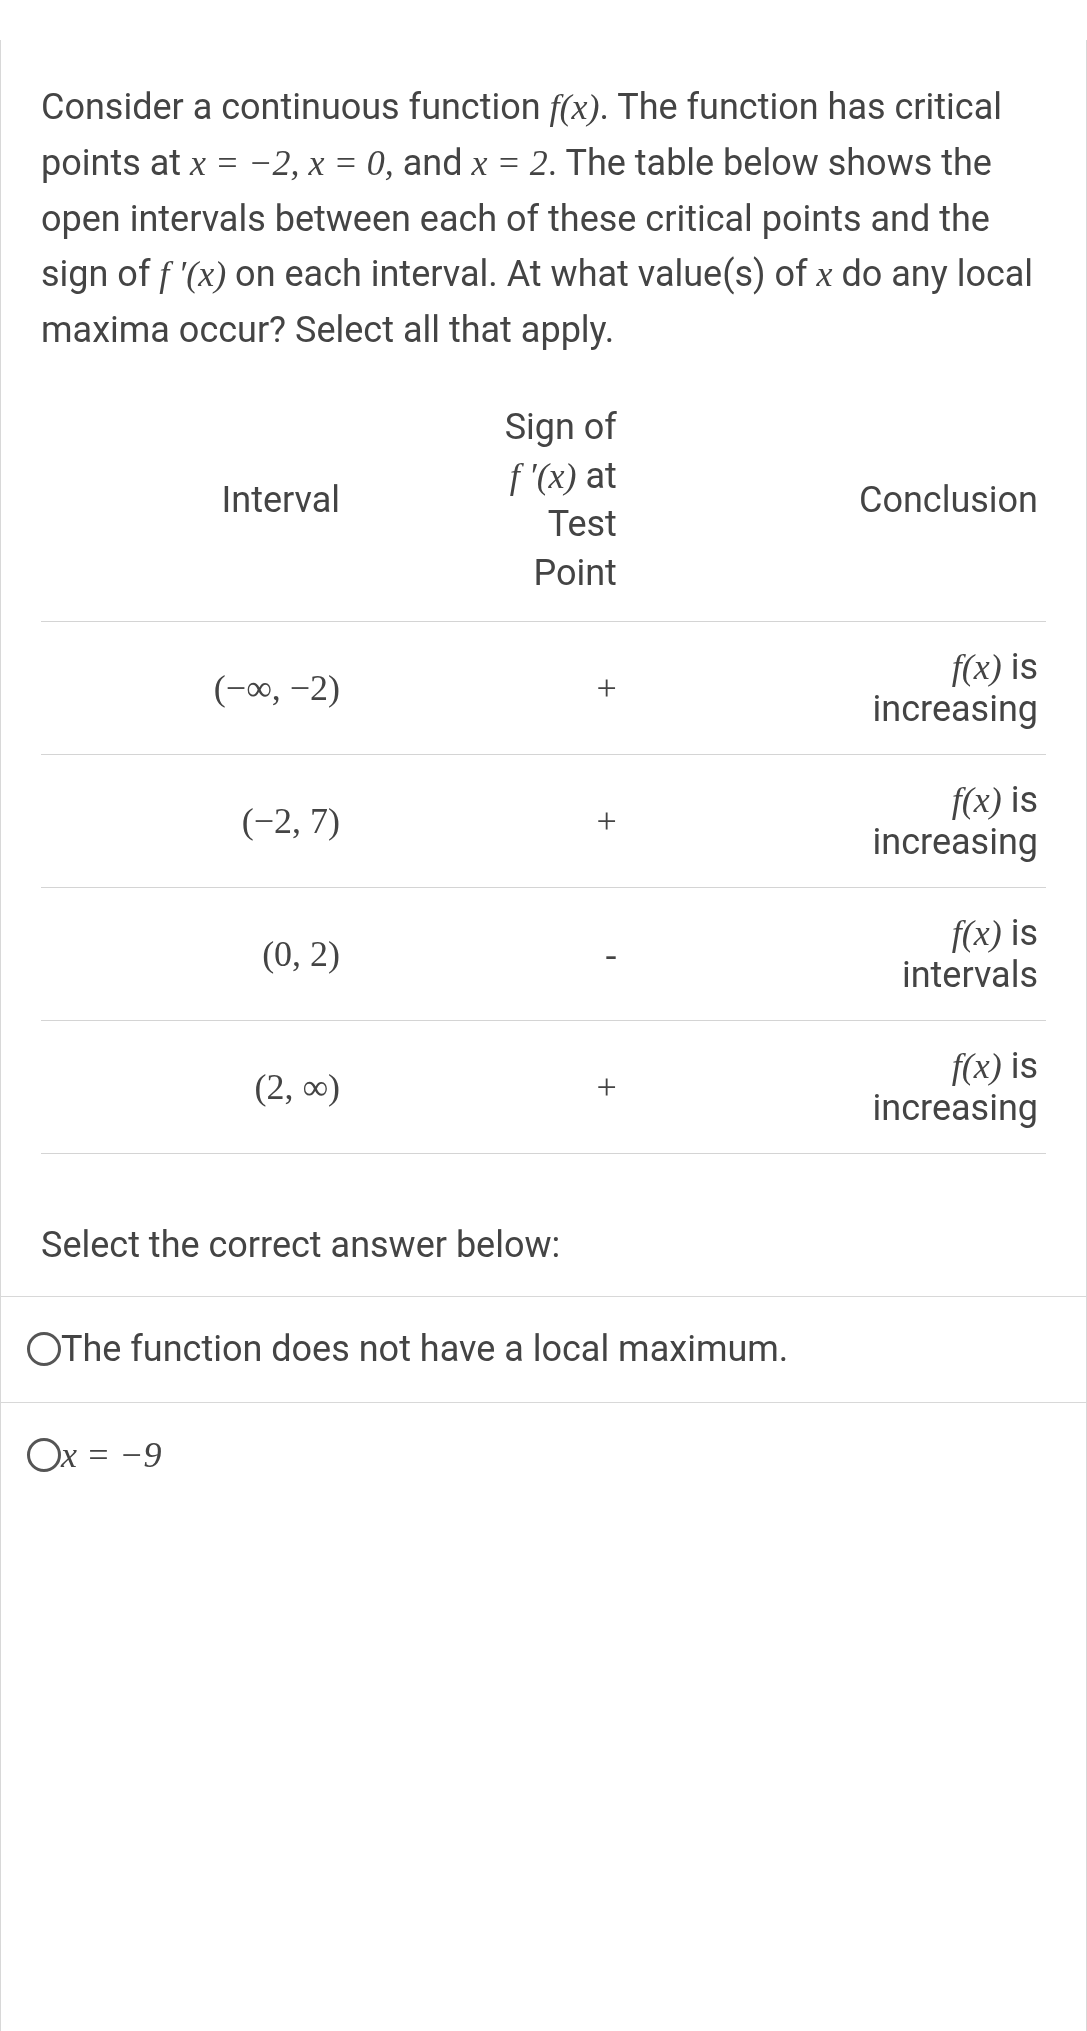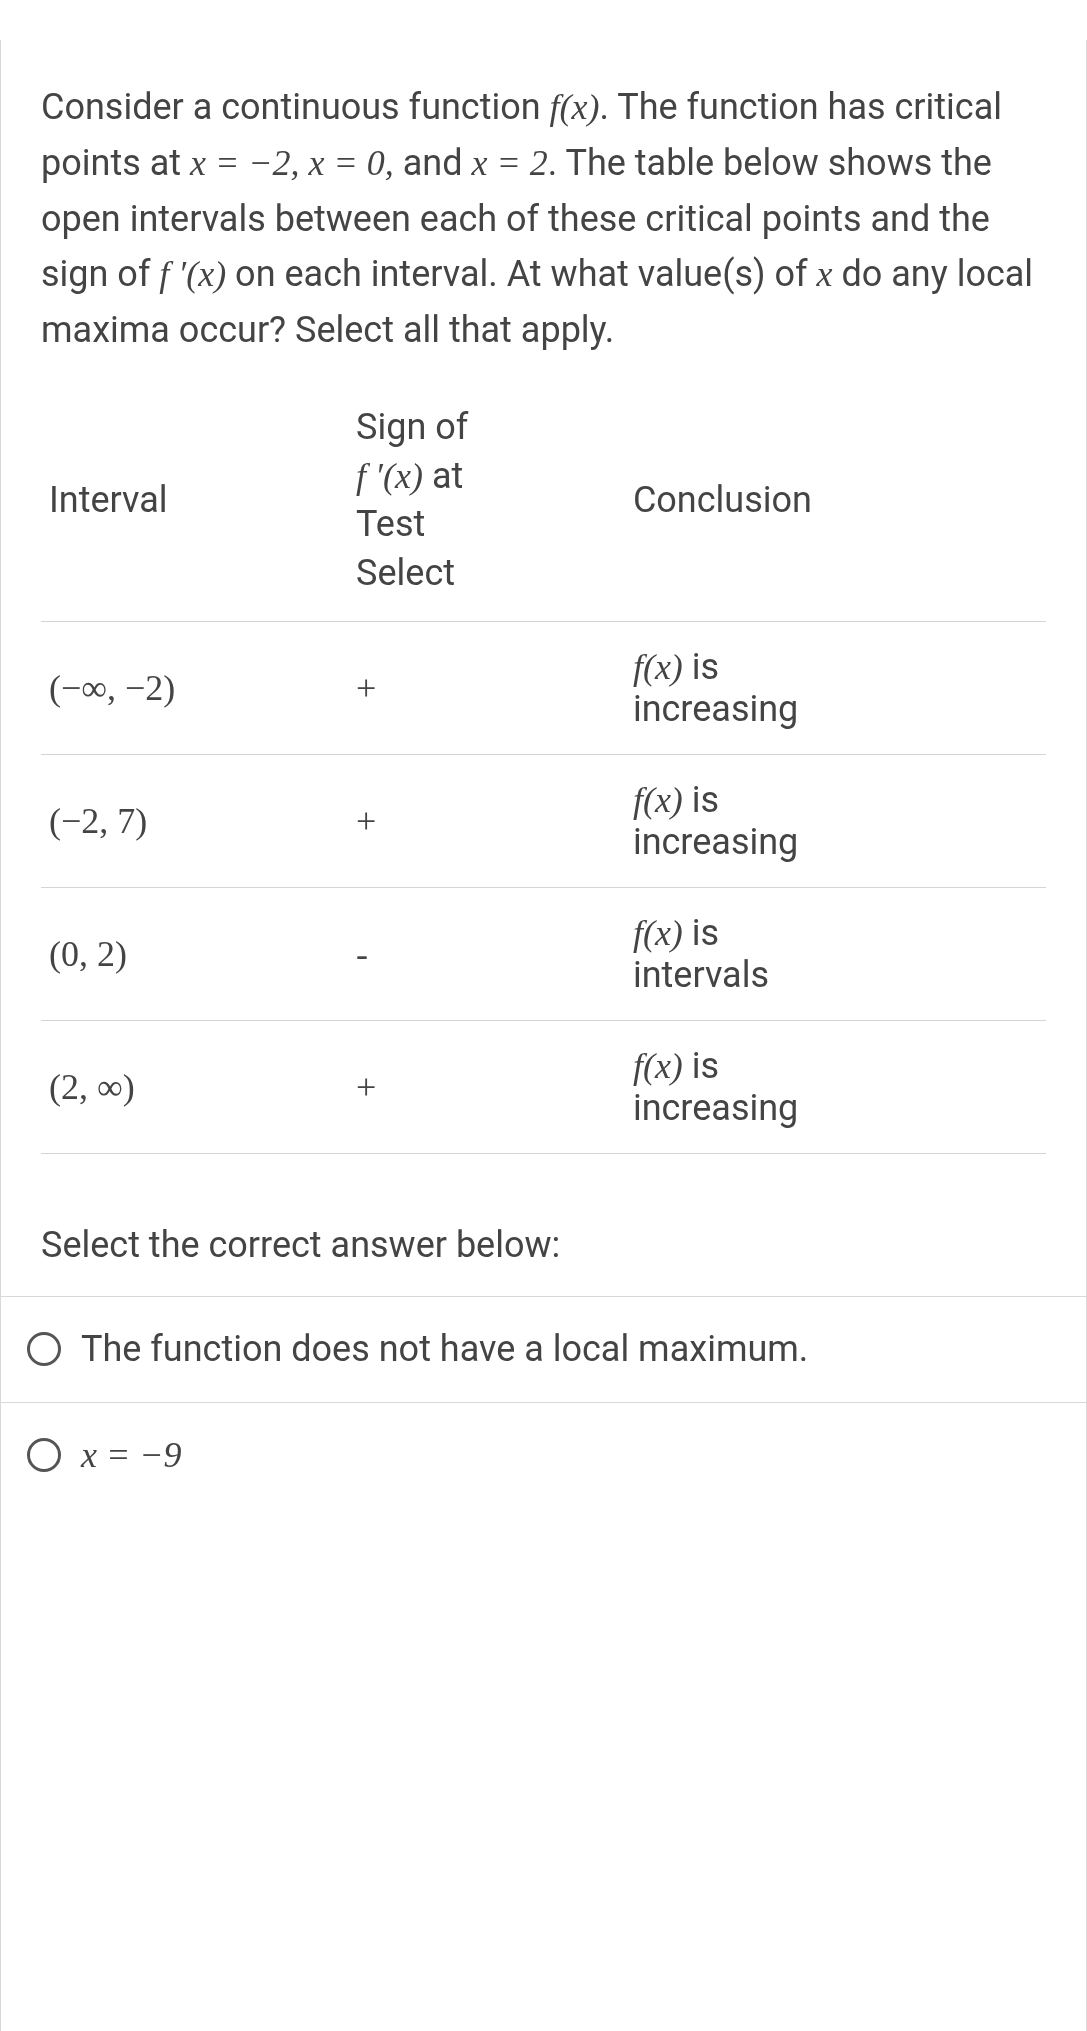--- a/index.html
+++ b/index.html
@@ -23,21 +23,21 @@
   }
   .math-it { font-family: "Times New Roman", Times, serif; font-style: italic; }
   .table-wrap { padding: 0 40px 40px 40px; }
   table {
     width: 100%;
     border-collapse: collapse;
     font-size: 36px;
   }
   th, td {
     padding: 24px 8px;
-    text-align: left;
+    text-align: right;
     vertical-align: middle;
     border-bottom: 1px solid #d4d4d4;
     font-weight: 400;
     color: #444;
   }
   th { border-bottom: 1px solid #d4d4d4; }
   .sign-header { line-height: 1.35; }
   .interval-cell, .conclusion-cell, .sign-cell {
     font-family: "Times New Roman", Times, serif;
   }
@@ -45,21 +45,20 @@
   .conclusion-cell .fx { font-family: "Times New Roman", Times, serif; font-style: italic; }
   .prompt {
     padding: 30px 40px;
     font-size: 36px;
     color: #444;
   }
   .options-wrap { }
   .option {
     display: flex;
     align-items: center;
-    gap: 20px;
     padding: 26px 30px 26px 26px;
     border-top: 1px solid #d8d8d8;
     font-size: 36px;
     color: #444;
     line-height: 1.45;
   }
   .radio {
     flex: 0 0 auto;
     width: 34px;
     height: 34px;
@@ -81,21 +80,21 @@
 
   <div class="table-wrap">
     <table>
       <thead>
         <tr>
           <th>Interval</th>
           <th class="sign-header">
             <span>Sign of</span><br>
             <span class="fprime">f ′(x)</span><span> at</span><br>
             <span>Test</span><br>
-            <span>Select</span>
+            <span>Point</span>
           </th>
           <th>Conclusion</th>
         </tr>
       </thead>
       <tbody>
         <tr>
           <td class="interval-cell">(−∞, −2)</td>
           <td class="sign-cell">+</td>
           <td class="conclusion-cell">
             <span class="fx">f(x)</span><span> is</span><br>

